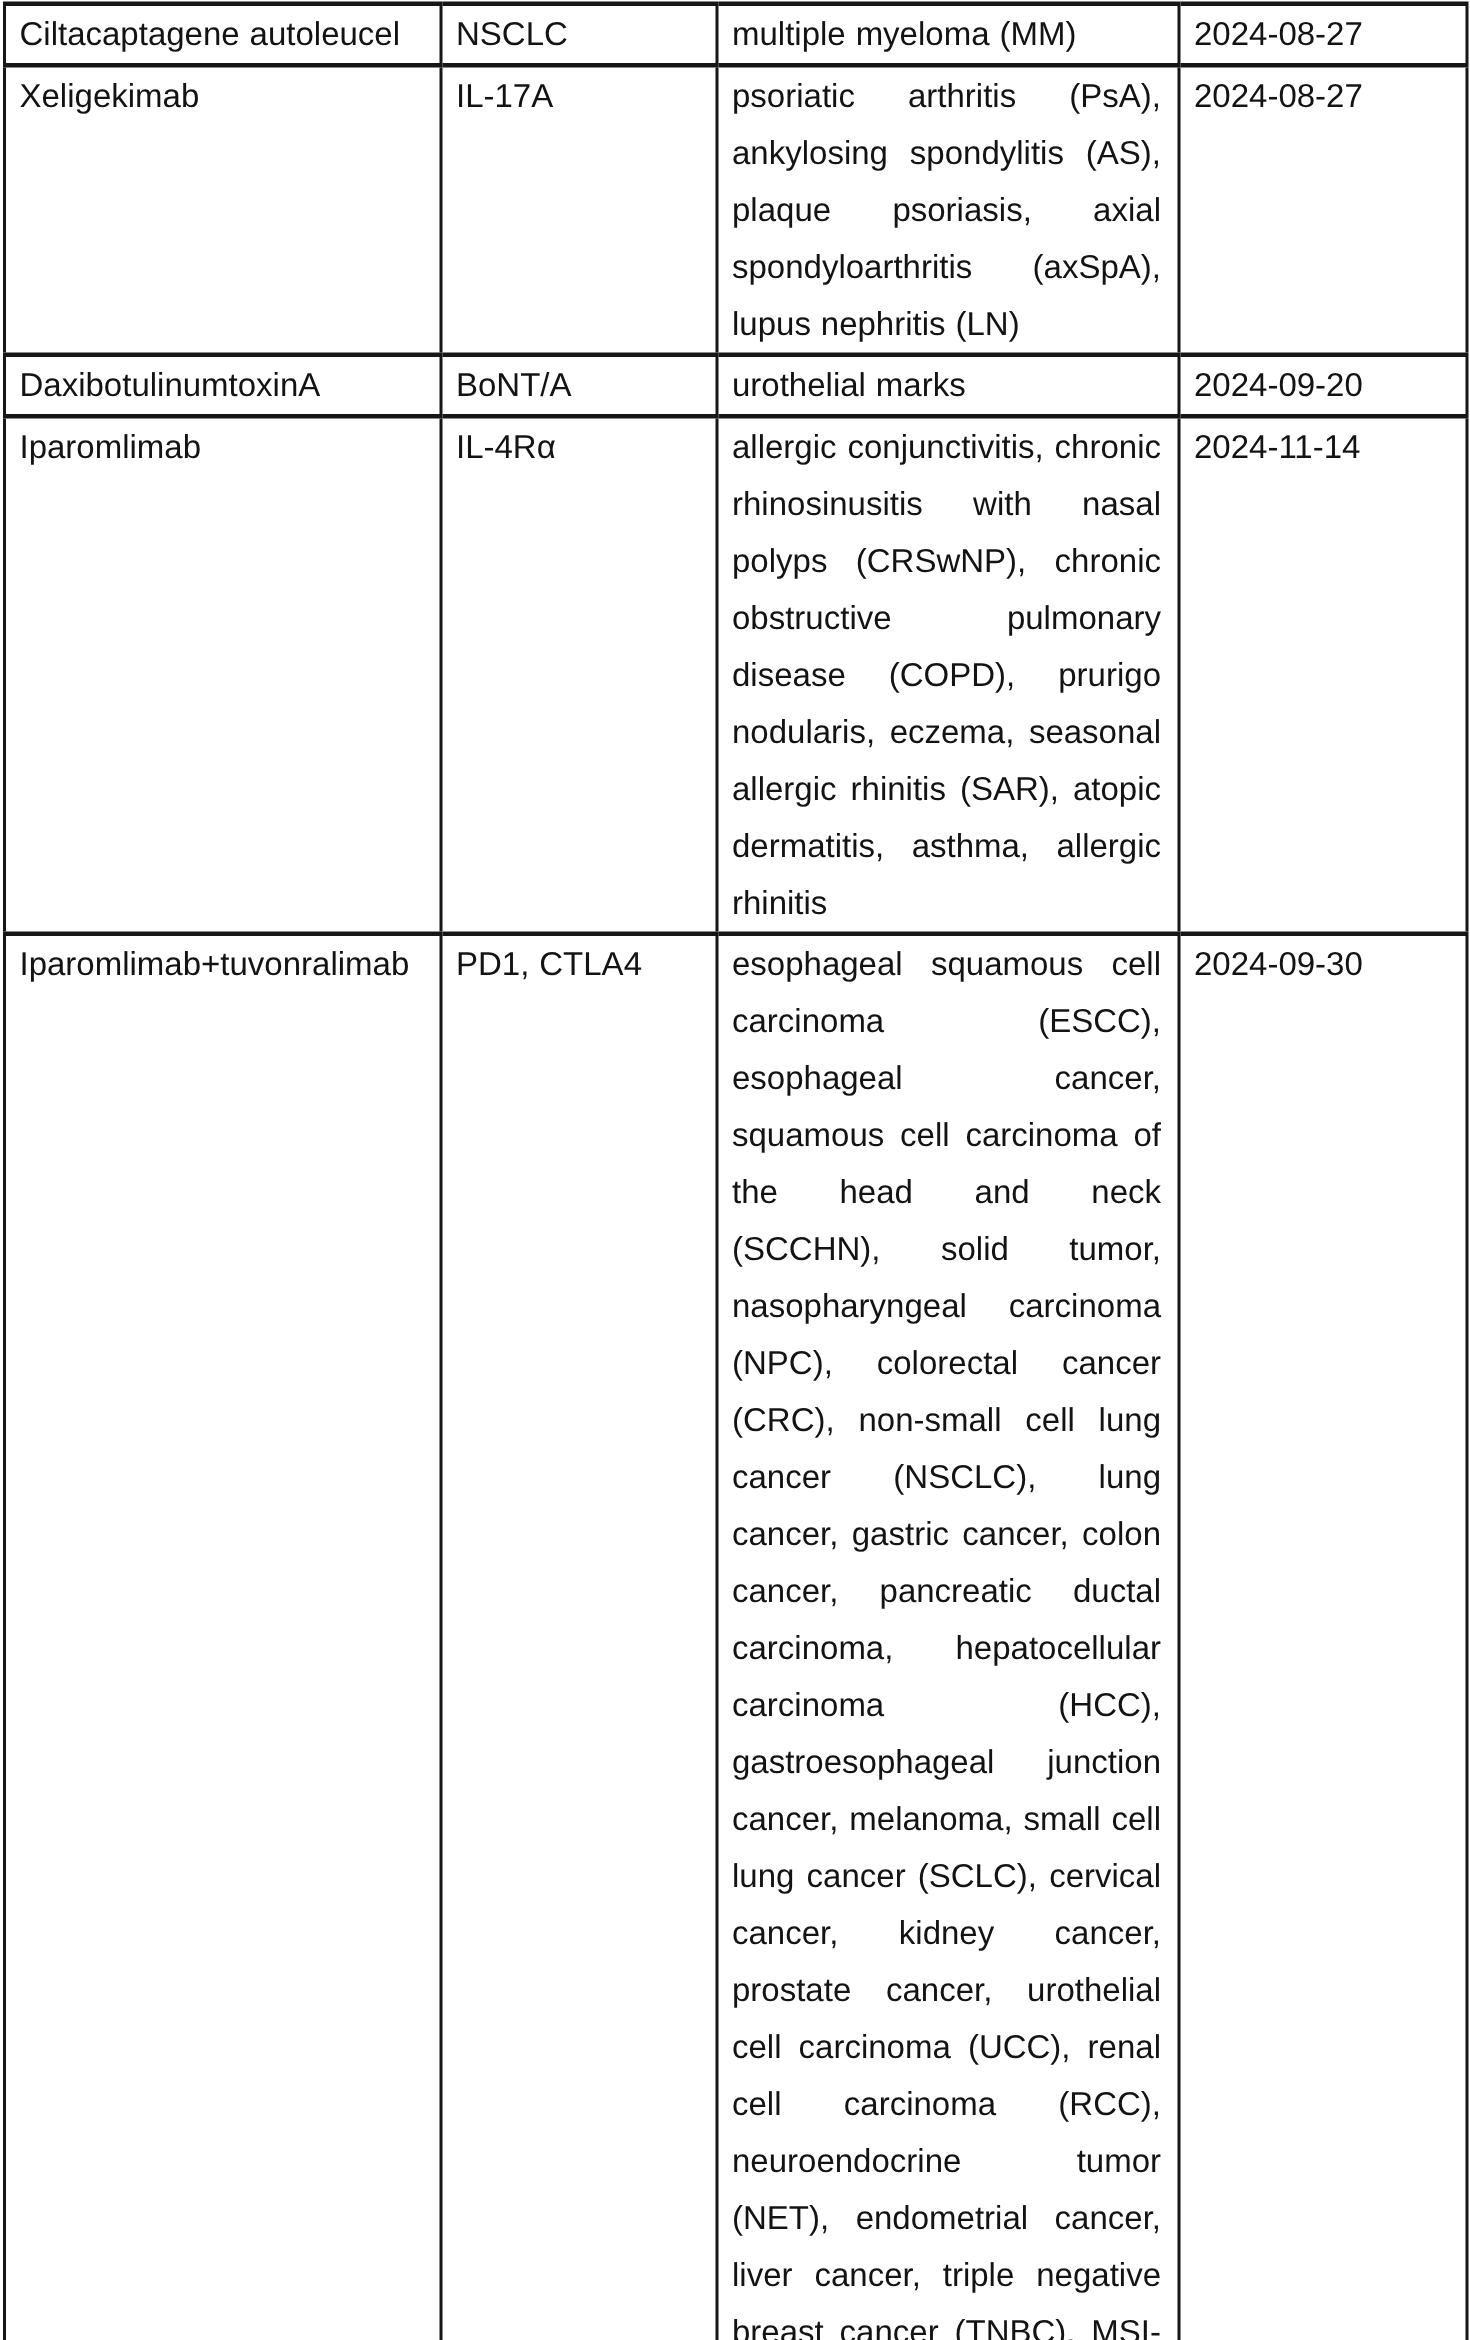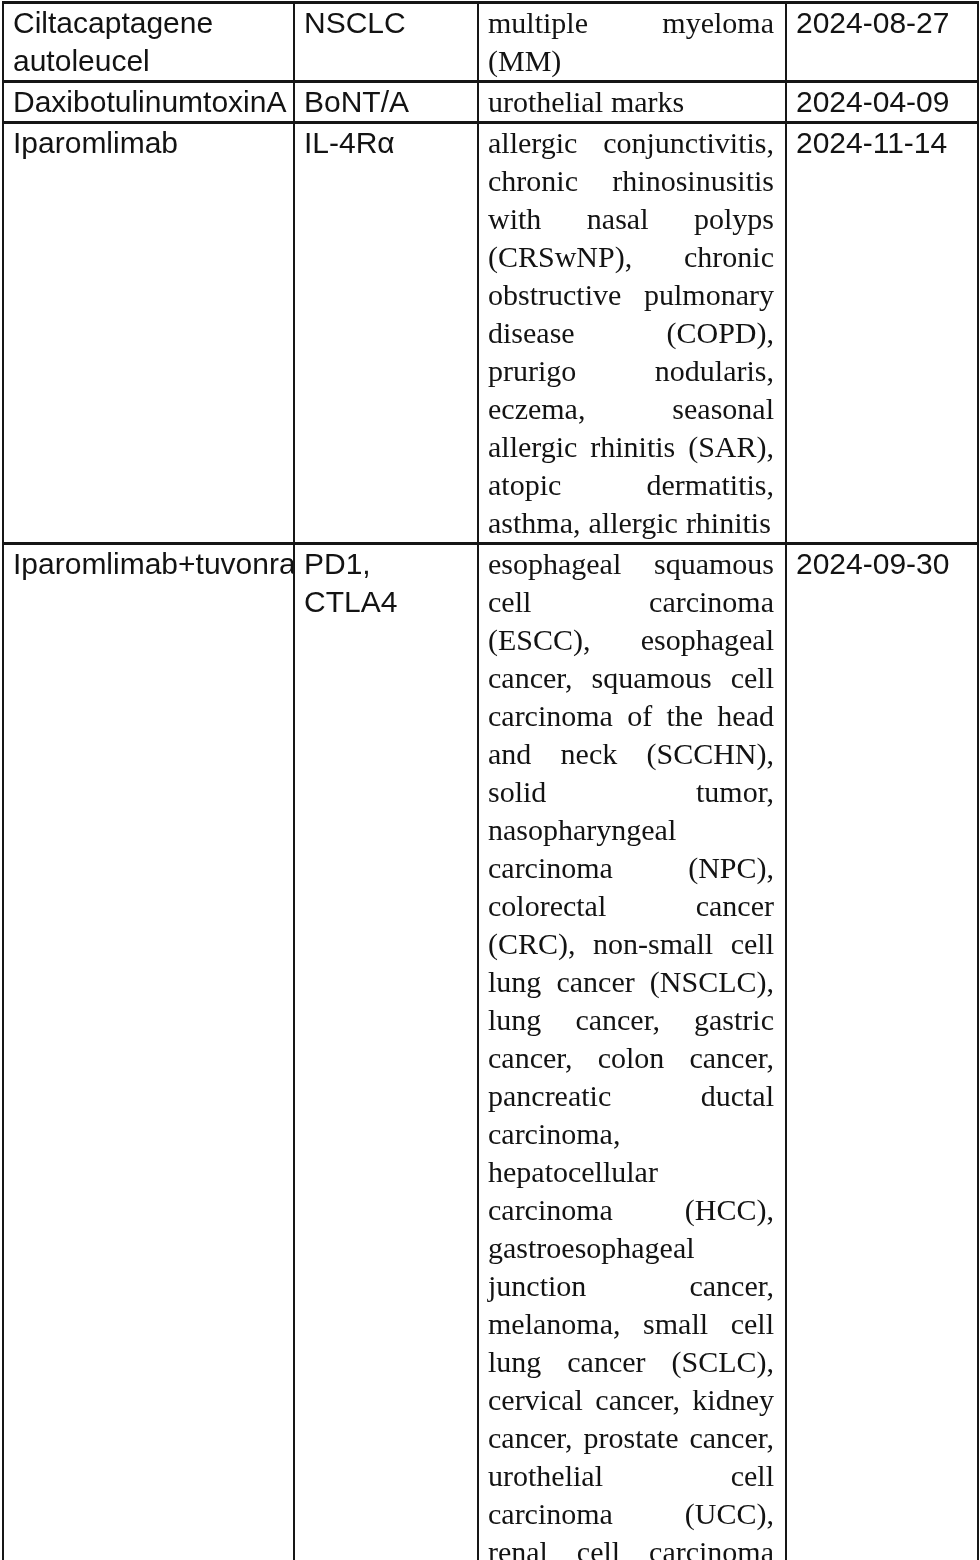--- a/index.html
+++ b/index.html
@@ -24,29 +24,28 @@
   col.c1 { width: 291px; }
   col.c2 { width: 184px; }
   col.c3 { width: 308px; }
   col.c4 { width: 192px; }
   td {
     border: 2px solid #161616;
     border-top-width: 3px;
     border-bottom-width: 3px;
     vertical-align: top;
     padding: 0 11px 0 9px;
-    font-size: 30px;
+    font-size: 22px;
     line-height: 38px;
     letter-spacing: 0;
     word-spacing: 0.5px;
     overflow: hidden;
   }
   td.ind {
     text-align: justify;
-    font-family: Liberation Serif, serif;
   }
   td.date {
     white-space: nowrap;
   }
   tr.r1 td { height: 36px; }
   tr.r2 td { height: 188px; }
   tr.r3 td { height: 36px; }
   tr.r4 td { height: 342px; }
   tr.r5 td { height: 944px; }
 </style>
@@ -60,25 +59,31 @@
     <col class="c3">
     <col class="c4">
   </colgroup>
   <tbody>
     <tr class="r1">
       <td>Ciltacaptagene autoleucel</td>
       <td>NSCLC</td>
       <td class="ind">multiple myeloma (MM)</td>
       <td class="date">2024-08-27</td>
     </tr>
+    <tr class="r2">
+      <td>Xeligekimab</td>
+      <td>IL-17A</td>
+      <td class="ind">psoriatic arthritis (PsA), ankylosing spondylitis (AS), plaque psoriasis, axial spondyloarthritis (axSpA), lupus nephritis (LN)</td>
+      <td class="date">2024-08-27</td>
+    </tr>
     <tr class="r3">
       <td>DaxibotulinumtoxinA</td>
       <td>BoNT/A</td>
       <td class="ind">urothelial marks</td>
-      <td class="date">2024-04-09</td>
+      <td class="date">2024-09-20</td>
     </tr>
     <tr class="r4">
       <td>Iparomlimab</td>
       <td>IL-4Rα</td>
       <td class="ind">allergic conjunctivitis, chronic rhinosinusitis with nasal polyps (CRSwNP), chronic obstructive pulmonary disease (COPD), prurigo nodularis, eczema, seasonal allergic rhinitis (SAR), atopic dermatitis, asthma, allergic rhinitis</td>
       <td class="date">2024-11-14</td>
     </tr>
     <tr class="r5">
       <td>Iparomlimab+tuvonralimab</td>
       <td>PD1, CTLA4</td>

